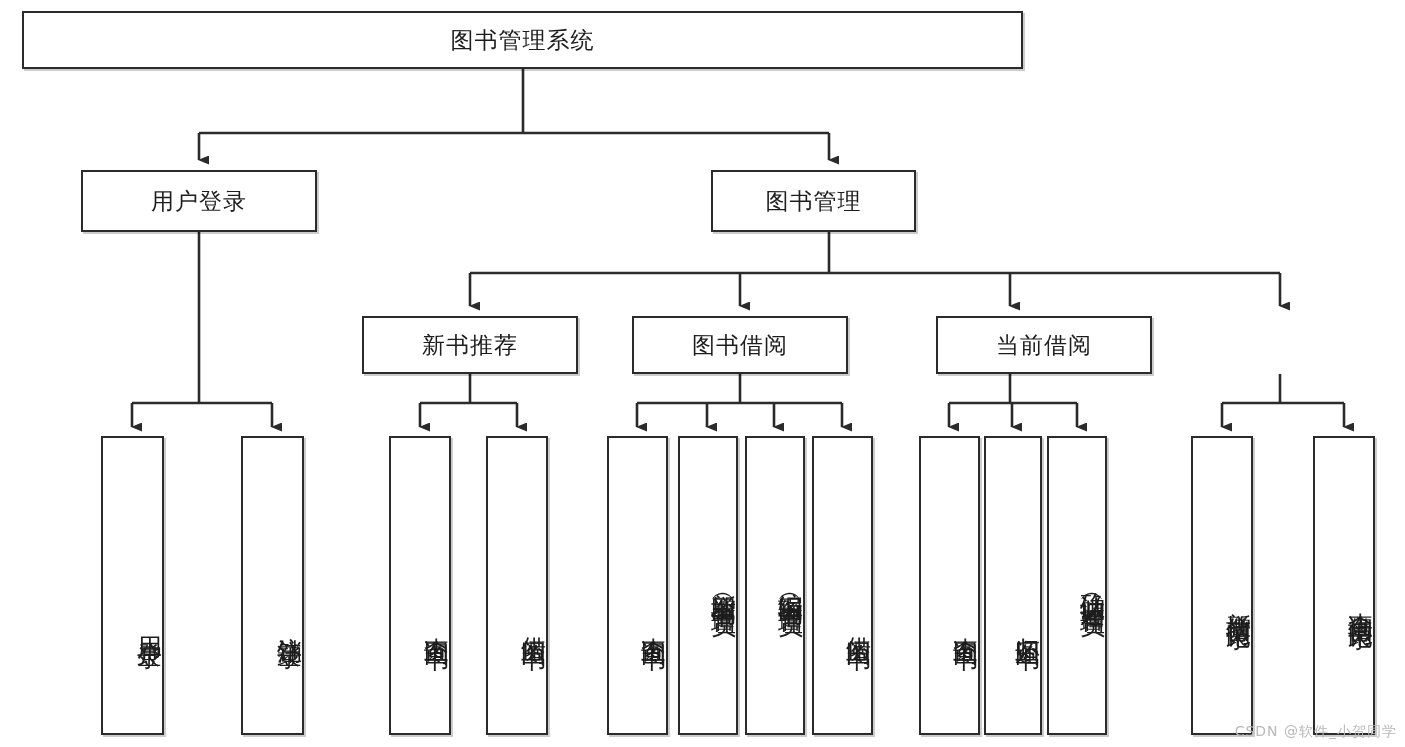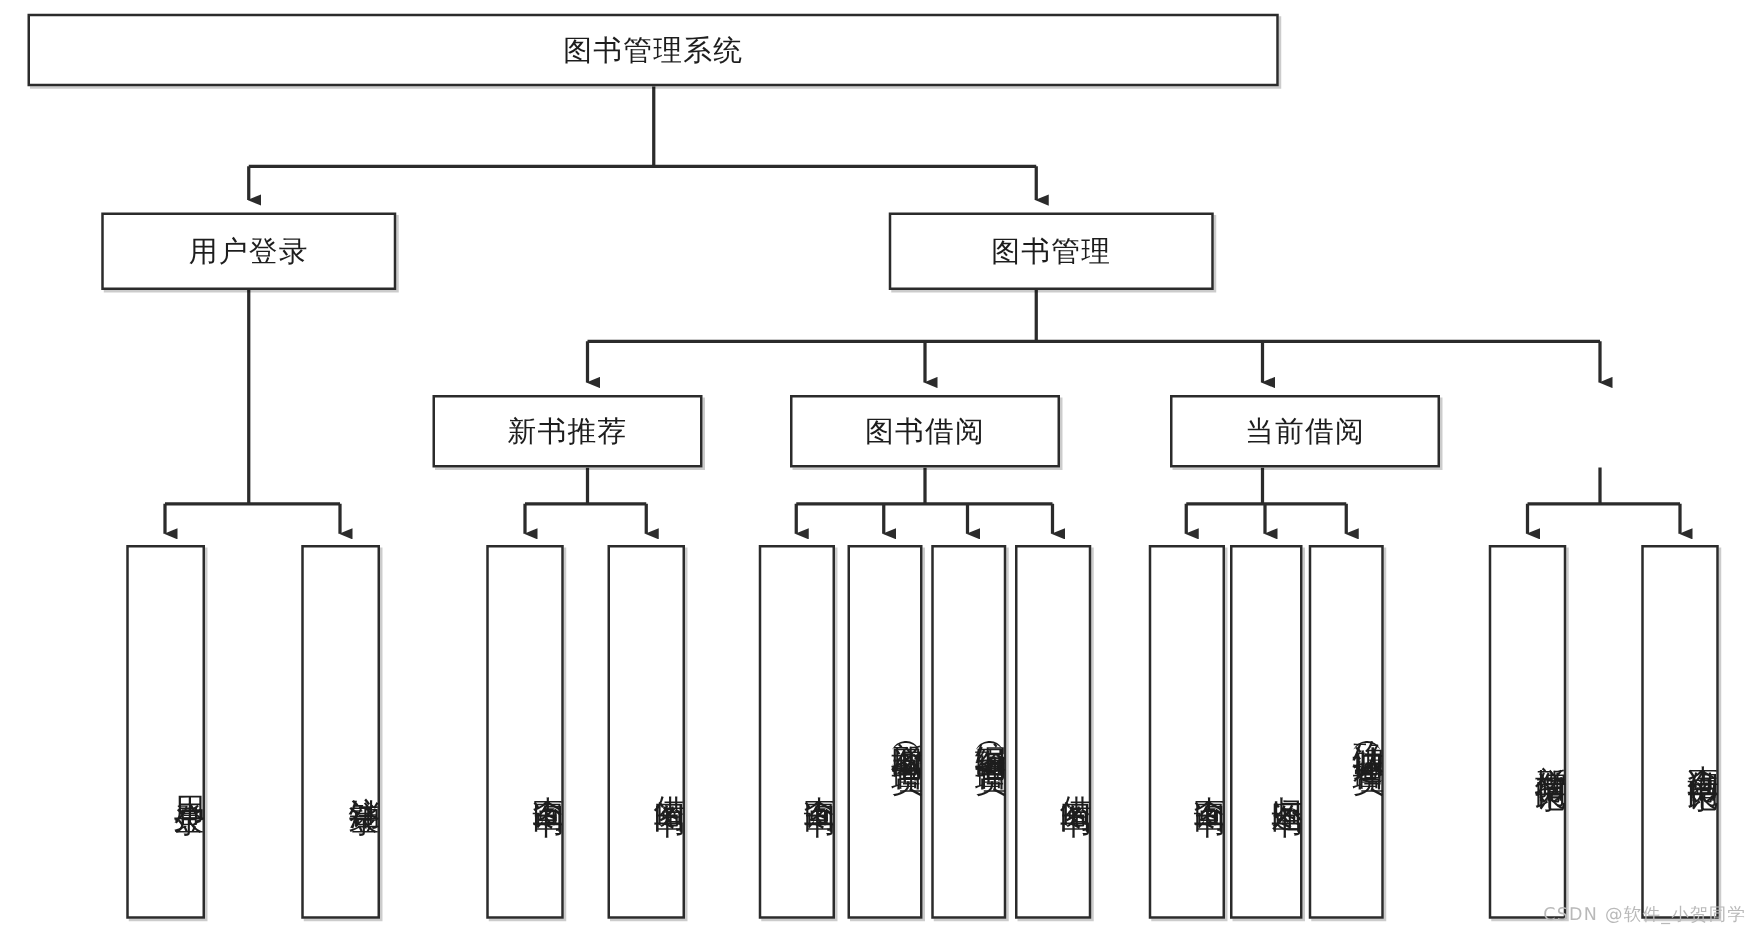--- a/index.html
+++ b/index.html
@@ -15,21 +15,20 @@
   .node{
     position:absolute;
     box-sizing:border-box;
     border:2.5px solid #2b2b2b;
     background:#ffffff;
     box-shadow:2px 2px 0 rgba(0,0,0,0.20);
     display:flex;
     align-items:center;
     justify-content:center;
     color:#1d1d1d;
-    font-family:Liberation Mono, monospace;
   }
   .node.horiz{
     font-size:23px;
     letter-spacing:1px;
   }
   .node.vert{
     writing-mode:vertical-rl;
     text-orientation:upright;
     font-size:25px;
     letter-spacing:3px;
@@ -108,25 +107,25 @@
     </g>
   </svg>
 
   <div class="node horiz" style="left:22px;top:11px;width:1001px;height:58px;">
     <span class="label">图书管理系统</span>
   </div>
 
   <div class="node horiz" style="left:81px;top:170px;width:236px;height:62px;">
     <span class="label">用户登录</span>
   </div>
-  <div class="node horiz" style="left:711px;top:170px;width:260px;height:62px;">
+  <div class="node horiz" style="left:711px;top:170px;width:205px;height:62px;">
     <span class="label">图书管理</span>
   </div>
 
-  <div class="node horiz" style="left:346px;top:316px;width:216px;height:58px;">
+  <div class="node horiz" style="left:362px;top:316px;width:216px;height:58px;">
     <span class="label">新书推荐</span>
   </div>
   <div class="node horiz" style="left:632px;top:316px;width:216px;height:58px;justify-content:center;">
     <span class="label">图书借阅</span>
   </div>
   <div class="node horiz" style="left:936px;top:316px;width:216px;height:58px;align-items:center;">
     <span class="label">当前借阅</span>
   </div>
 
   <div class="node vert" style="left:101px;top:436px;width:63px;height:299px;padding-top:74px;">

